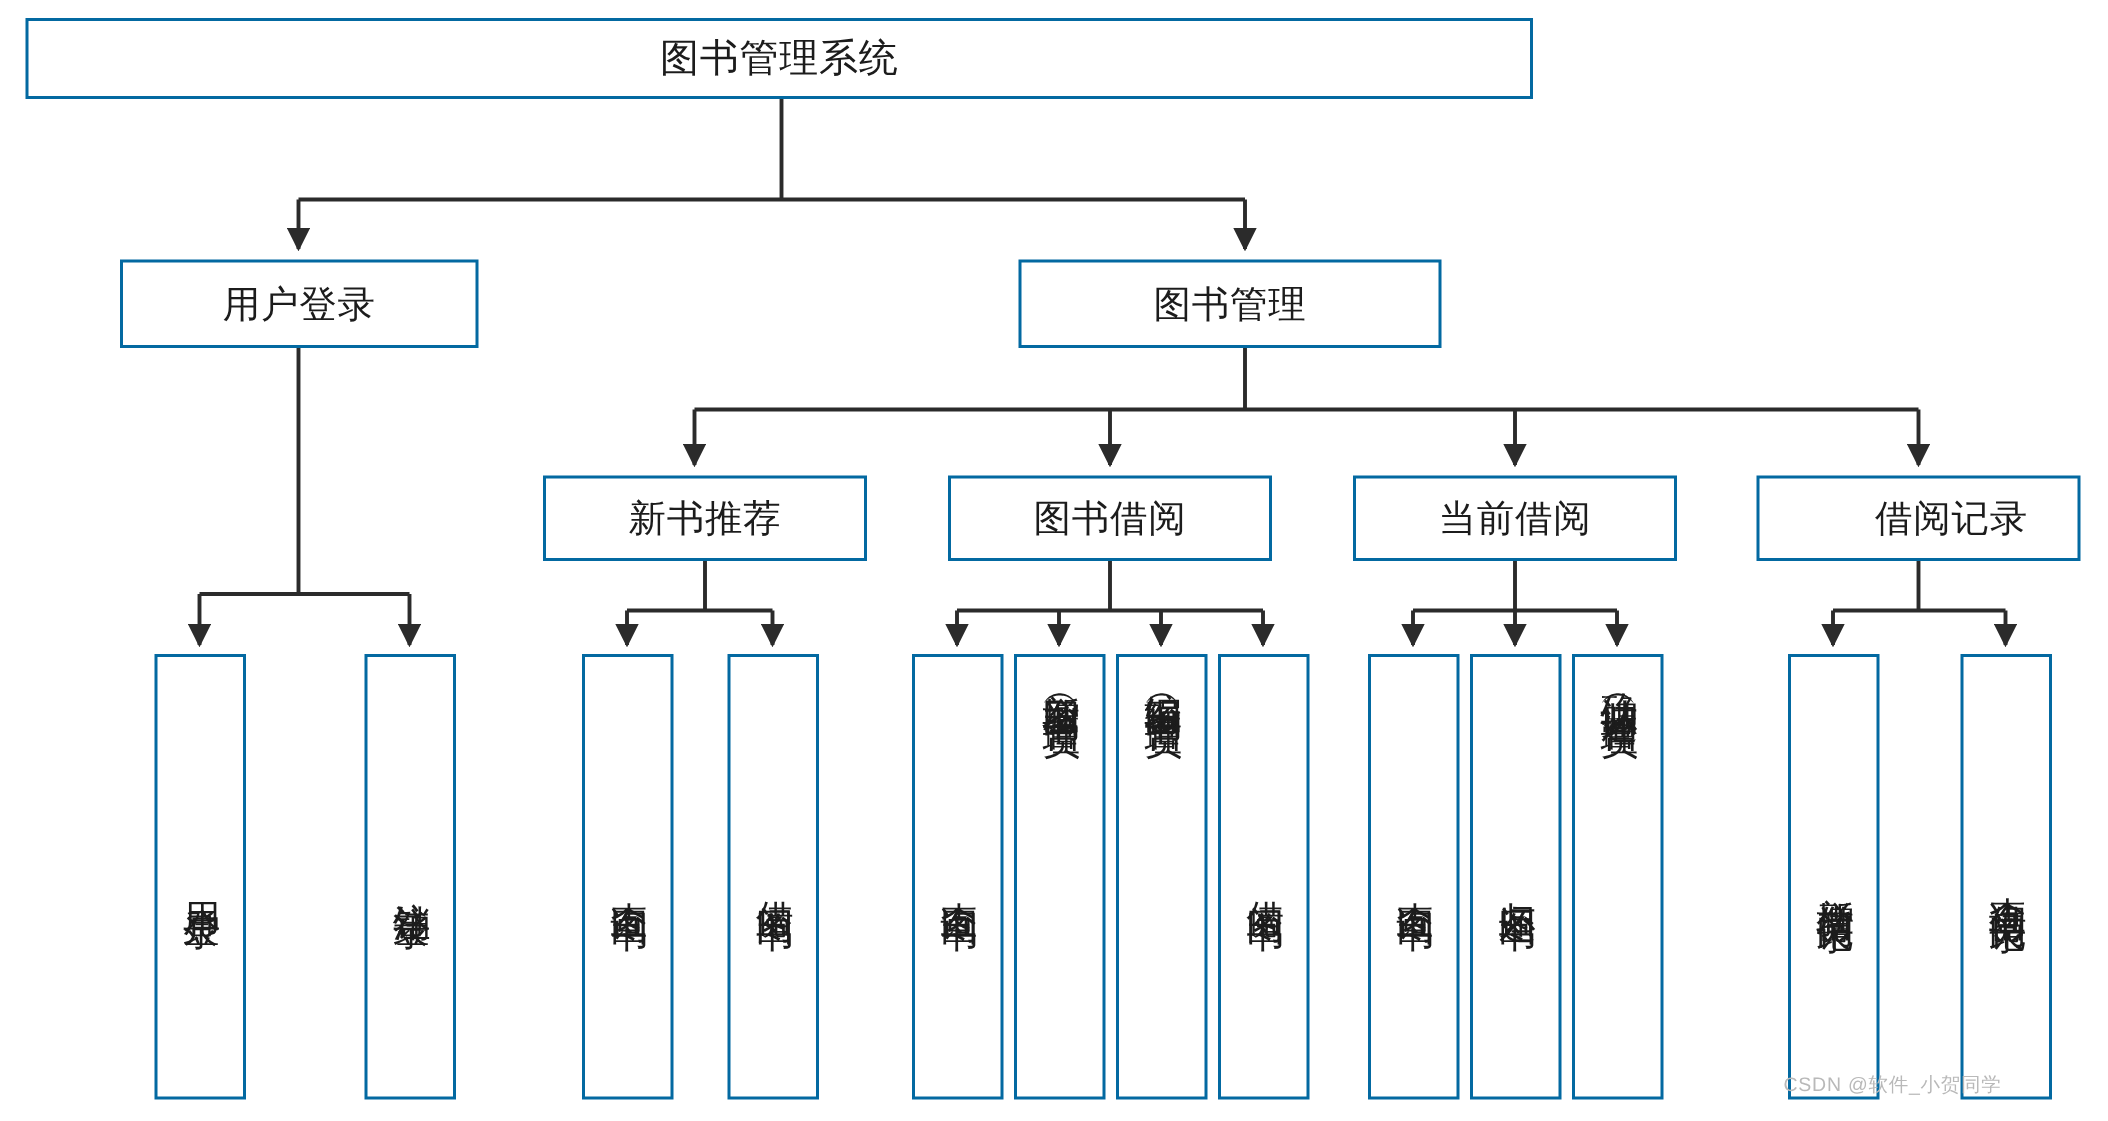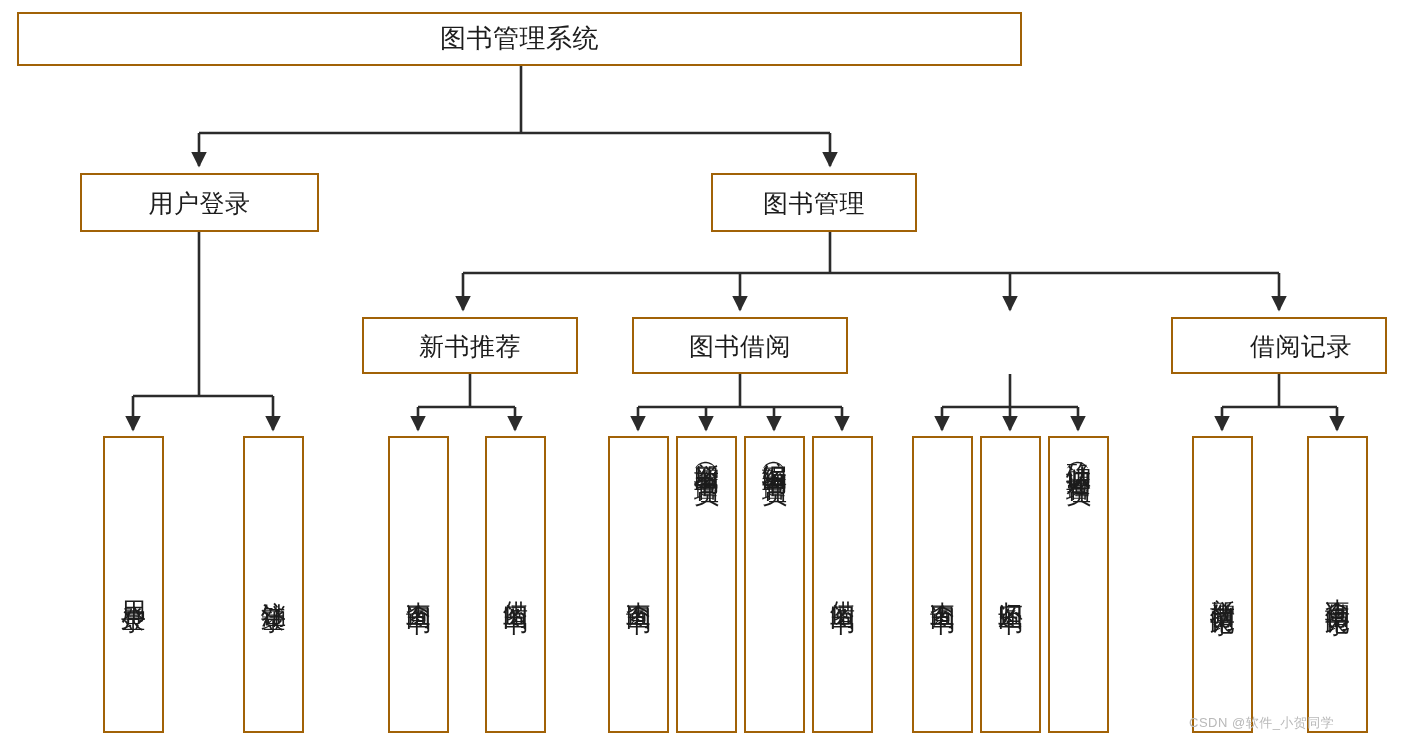--- a/index.html
+++ b/index.html
@@ -21,21 +21,21 @@
   #edge-layer {
     position: absolute;
     left: 0;
     top: 0;
     width: 1405px;
     height: 747px;
   }
   .node {
     position: absolute;
     box-sizing: border-box;
-    border: 2px solid #a16207;
+    border: 2px solid #0369a1;
     background: #ffffff;
     display: flex;
     align-items: center;
     justify-content: center;
     color: #1c1c1c;
     z-index: 2;
   }
   .node .node-label {
     display: block;
     text-align: center;
@@ -136,32 +136,35 @@
   </svg>
 
   <div class="node horiz root" style="left:17px; top:12px; width:1005px; height:54px;">
     <span class="node-label">图书管理系统</span>
   </div>
 
   <div class="node horiz" style="left:80px; top:173px; width:239px; height:59px;">
     <span class="node-label">用户登录</span>
   </div>
 
-  <div class="node horiz" style="left:711px; top:173px; width:206px; height:59px;">
+  <div class="node horiz" style="left:679px; top:173px; width:282px; height:59px;">
     <span class="node-label">图书管理</span>
   </div>
 
   <div class="node horiz" style="left:362px; top:317px; width:216px; height:57px;">
     <span class="node-label">新书推荐</span>
   </div>
 
   <div class="node horiz" style="left:632px; top:317px; width:216px; height:57px;">
     <span class="node-label">图书借阅</span>
   </div>
 
+  <div class="node horiz" style="left:902px; top:317px; width:216px; height:57px;">
+    <span class="node-label">当前借阅</span>
+  </div>
 
   <div class="node horiz" style="left:1171px; top:317px; width:216px; height:57px;padding-left:44px;">
     <span class="node-label">借阅记录</span>
   </div>
 
   <div class="node leaf center" style="left:103px; top:436px; width:61px; height:297px;">
     <span class="node-label">用户登录</span>
   </div>
 
   <div class="node leaf center" style="left:243px; top:436px; width:61px; height:297px;">

